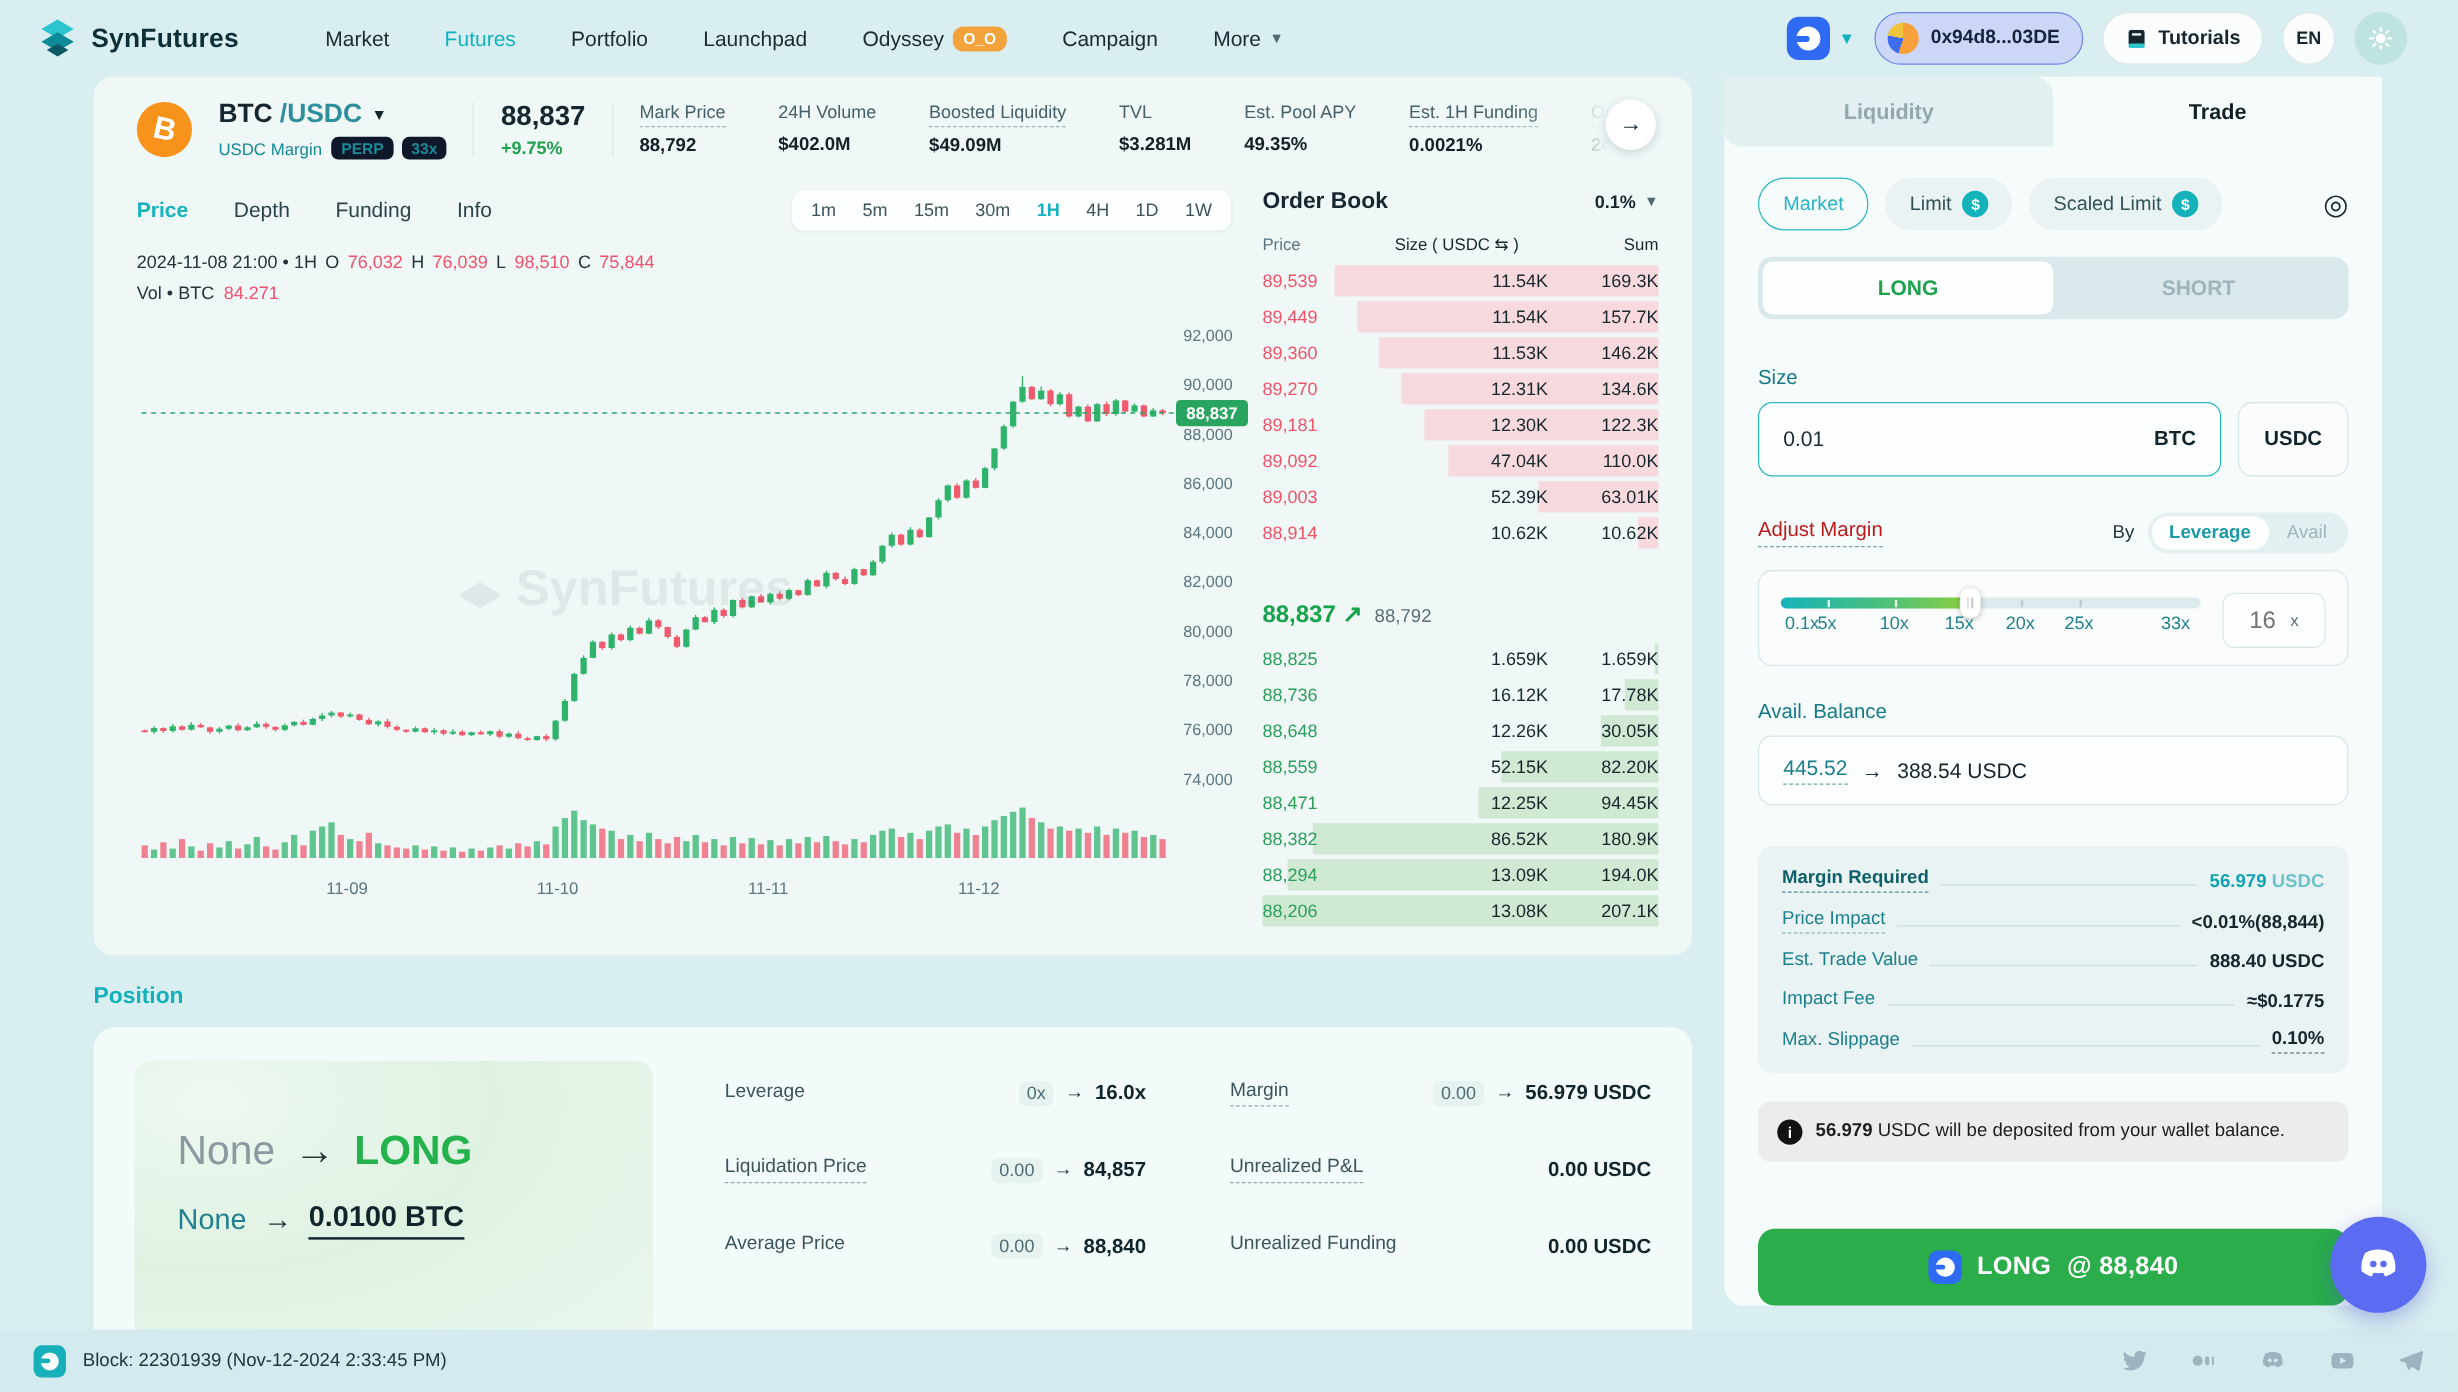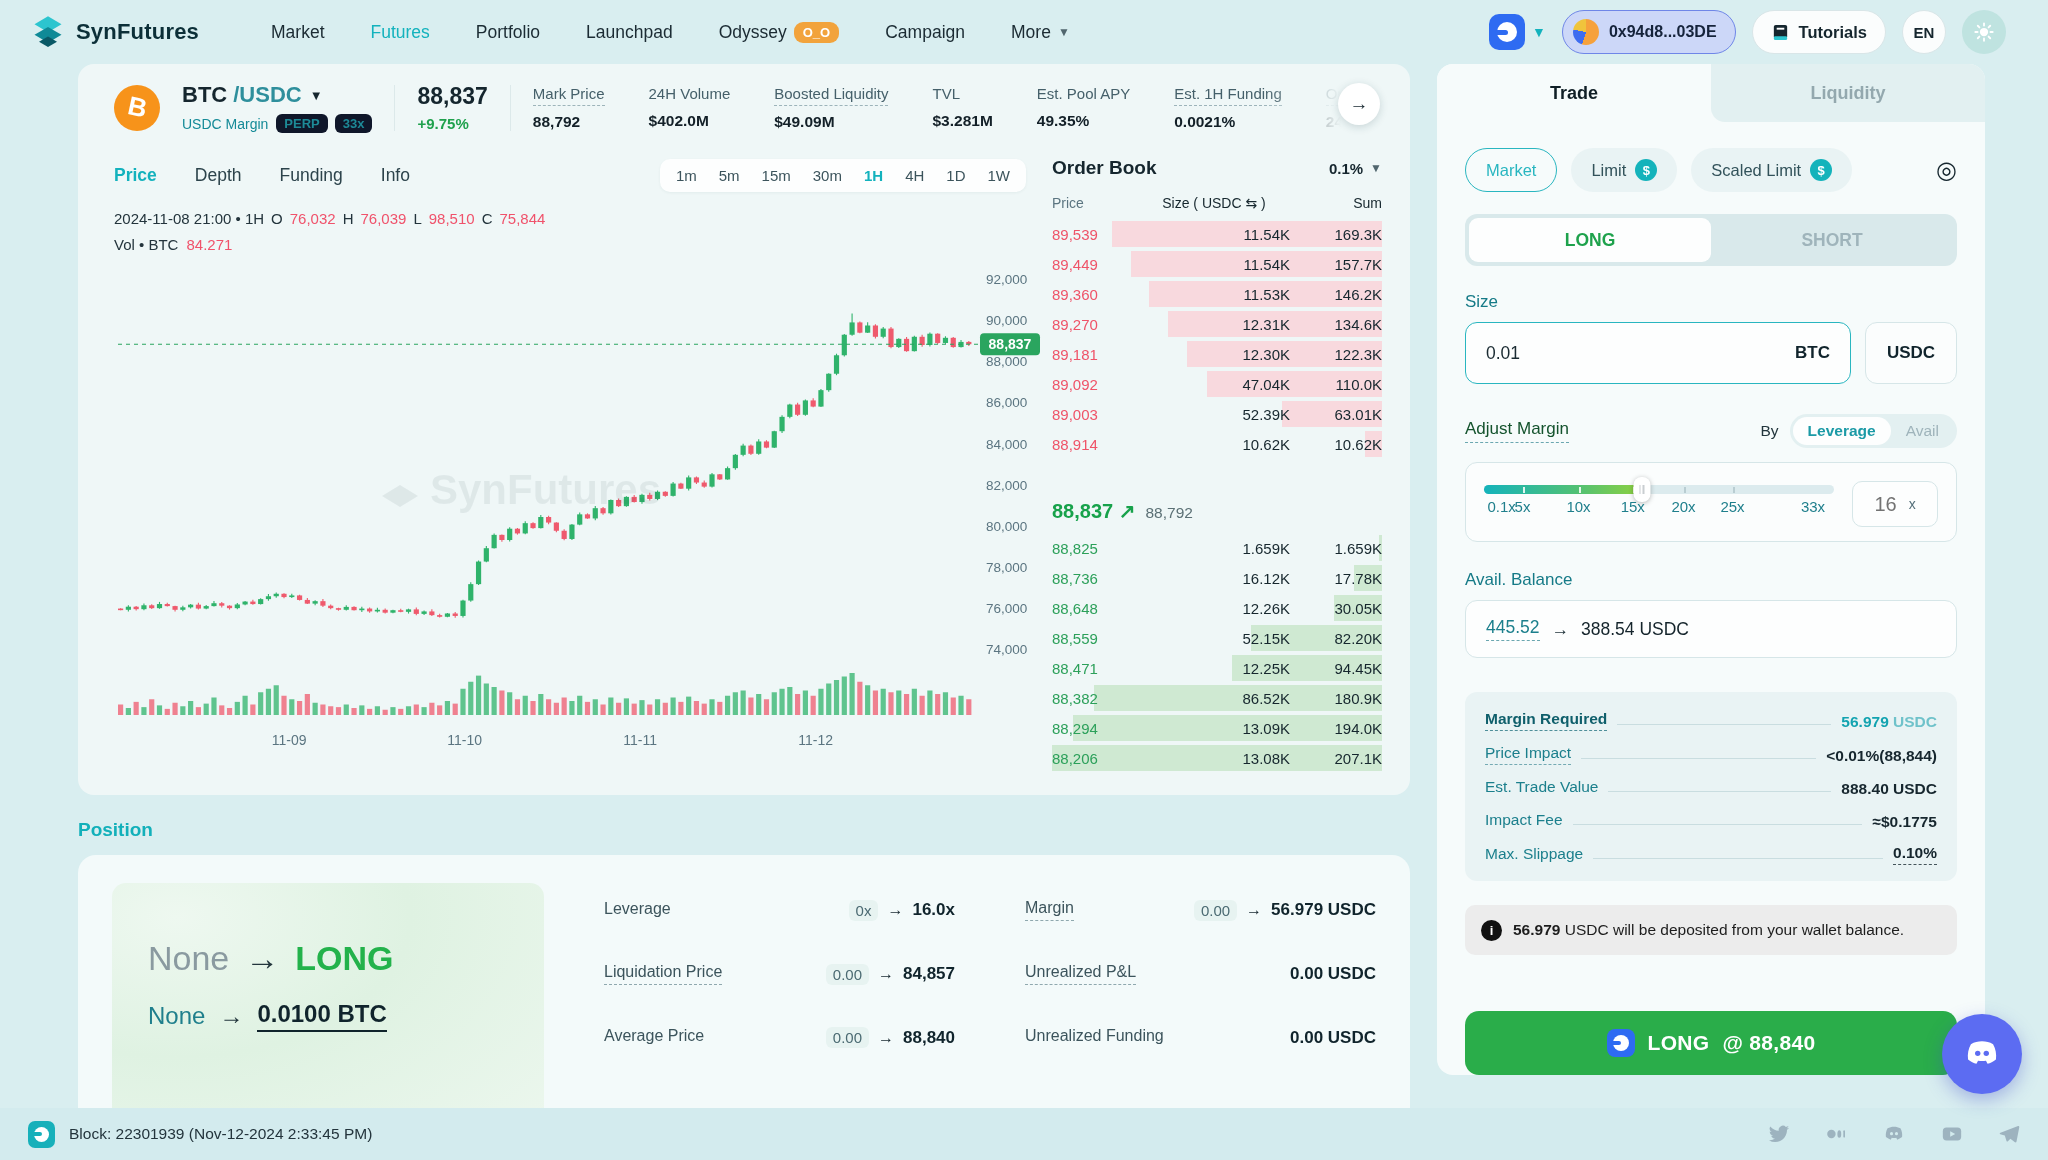--- a/index.html
+++ b/index.html
@@ -113,28 +113,28 @@
   .tp-body { padding:26px 28px 0; }
   .ordertype-row { display:flex; align-items:center; gap:14px; }
   .ot-pill { height:44px; border-radius:22px; display:flex; align-items:center; gap:9px; padding:0 20px; font-size:16.5px; cursor:pointer; }
   .ot-active { border:1.5px solid #29b6c0; color:#29b6c0; }
   .ot-plain { background:#e9f3f4; color:#32525a; }
   .coin-ic { width:22px; height:22px; border-radius:50%; background:#14b3bb; color:#fff; font-size:13px; font-weight:700; display:flex; align-items:center; justify-content:center; }
   .ot-settings { margin-left:auto; font-size:24px; color:#15262e; cursor:pointer; }
   .side-seg { margin-top:22px; background:#d9e9eb; border-radius:12px; padding:4px; display:flex; height:52px; }
   .side-btn { flex:1; display:flex; align-items:center; justify-content:center; font-size:17.5px; font-weight:700; cursor:pointer; color:#9fb4bb; }
   .side-btn.active { background:#fdfefe; border-radius:9px; color:#1ea24c; }
-  .fld-label { margin-top:26px; font-size:17px; color:#157a87; }
+  .fld-label { margin-top:39px; font-size:17px; color:#157a87; }
   .size-row { margin-top:10px; display:flex; gap:14px; }
   .size-input-box { flex:1; height:62px; border:1.6px solid #29b6c0; border-radius:12px; background:#fdfefe; display:flex; align-items:center; padding:0 20px; }
   .size-input { border:none; outline:none; background:transparent; font-size:17.5px; color:#1a2b32; flex:1; font-family:inherit; }
   .size-unit { font-size:17px; font-weight:700; color:#10242c; }
   .usdc-btn { width:92px; height:62px; background:#fbfdfd; border:1.5px solid #d6e6e8; border-radius:12px; font-size:17px; font-weight:700; color:#10242c; display:flex; align-items:center; justify-content:center; cursor:pointer; }
   .adj-row { margin-top:30px; display:flex; align-items:center; }
-  .adj-label { font-size:17px; color:#14532d; border-bottom:1.5px dashed #6aa7b0; padding-bottom:3px; cursor:pointer; }
+  .adj-label { font-size:17px; color:#b91c1c; border-bottom:1.5px dashed #6aa7b0; padding-bottom:3px; cursor:pointer; }
   .adj-right { margin-left:auto; display:flex; align-items:center; gap:11px; }
   .by-label { font-size:15.5px; color:#22353c; }
   .seg-sm { background:#e3f0f1; border-radius:18px; padding:3px; display:flex; }
   .seg-sm-btn { border-radius:15px; padding:5px 15px; font-size:15.5px; color:#9fb4bb; cursor:pointer; }
   .seg-sm-btn.active { background:#fdfefe; color:#1b9aa6; font-weight:600; }
   .slider-card { margin-top:14px; border:1.5px solid #d6e6e8; border-radius:12px; background:#fbfdfd; padding:18px 18px 14px; display:flex; align-items:flex-start; gap:18px; }
   .slider-wrap { flex:1; position:relative; padding-top:4px; }
   .slider-track { height:9px; border-radius:5px; background:#dcebee; position:relative; }
   .slider-fill { position:absolute; left:0; top:0; bottom:0; width:45%; border-radius:5px; background:linear-gradient(90deg,#14b3bb,#53c173 60%,#8ed13f); }
   .slider-tick { position:absolute; top:1.5px; width:2px; height:6px; background:#b9cdd2; }
@@ -890,22 +890,22 @@
             <span class="pos-val">
               <span class="pos-to">0.00 USDC</span>
             </span>
           </div>
         </div>
     </div>
   </div>
 
   <div class="right-col">
     <div class="tp-tabs">
+      <div class="tp-tab inactive">Liquidity</div>
       <div class="tp-tab active">Trade</div>
-      <div class="tp-tab inactive">Liquidity</div>
     </div>
     <div class="tp-body">
       <div class="ordertype-row">
         <div class="ot-pill ot-active">Market</div>
         <div class="ot-pill ot-plain">
           <span>Limit</span>
           <span class="coin-ic">$</span>
         </div>
         <div class="ot-pill ot-plain">
           <span>Scaled Limit</span>

